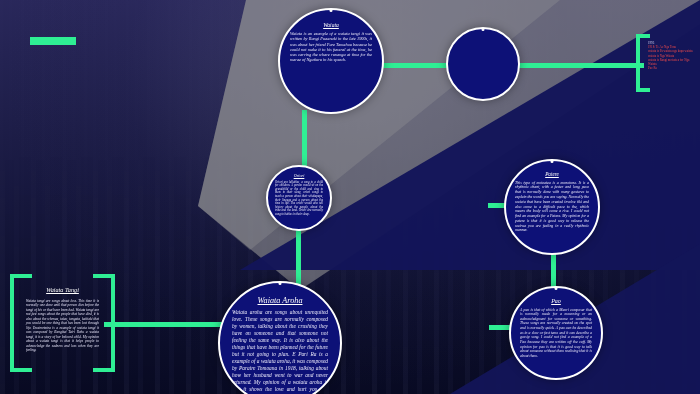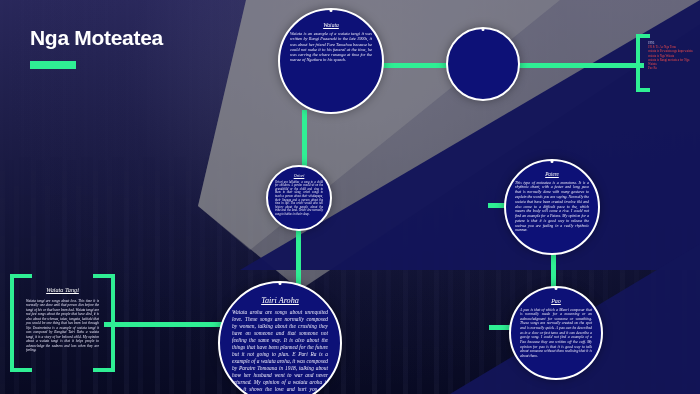--- a/index.html
+++ b/index.html
@@ -201,21 +201,20 @@
   <div class="conn" style="left:366px; top:63px; width:84px; height:5px;"></div>
   <div class="conn" style="left:516px; top:63px; width:128px; height:5px;"></div>
   <div class="conn" style="left:302px; top:110px; width:5px; height:62px;"></div>
   <div class="conn" style="left:296px; top:226px; width:5px; height:62px;"></div>
   <div class="conn" style="left:104px; top:322px; width:128px; height:5px;"></div>
   <div class="conn" style="left:551px; top:250px; width:5px; height:50px;"></div>
   <div class="conn" style="left:488px; top:203px; width:26px; height:5px;"></div>
   <div class="conn" style="left:489px; top:325px; width:28px; height:5px;"></div>
 
   <div id="title-group">
-    <div id="page-title">Nga Moteatea</div>
     <div id="title-underline"></div>
   </div>
 
   <div class="node" id="node-waiata-tangi-circle">
     <div class="notch"></div>
     <div class="node-title">Waiata</div>
     <div class="node-body">Waiata is an example of a waiata tangi it was written by Rangi Puaanaki in the late 1900s, it was about her friend Pare Tamahou because he could not make it to his funeral at the time, he was carving the whare runanga at time for the marae of Ngatiuru in his speech.</div>
   </div>
 
   <div class="node" id="node-empty">
@@ -228,21 +227,21 @@
   </div>
 
   <div class="node" id="node-patere">
     <div class="notch"></div>
     <div class="node-title">Patere</div>
     <div class="node-body">This type of moteatea is a monotone. It is a rhythmic chant, with a faster and long pace that is normally done with many gestures to explain the words you are saying. Normally the waiata that have been created involve tiki and also come to a difficult pace to the, which means the body will come a rise. I could not find an example for a Patere. My opinion for a patere is that it is good way to release the wairua you are feeling in a really rhythmic manner.</div>
   </div>
 
   <div class="node" id="node-waiata-aroha">
     <div class="notch"></div>
-    <div class="node-title">Tairi Aroha</div>
+    <div class="node-title">Waiata Aroha</div>
     <div class="node-body">Waiata aroha are songs about unrequited love. These songs are normally composed by women, talking about the crushing they have on someone and that someone not feeling the same way. It is also about the things that have been planned for the future but it not going to plan. E Pari Ra is a example of a waiata aroha, it was composed by Paraire Tomoana in 1918, talking about how her husband went to war and never returned. My opinion of a waiata aroha is that it shows the love and hurt you can experience through words.</div>
   </div>
 
   <div class="node" id="node-pao">
     <div class="notch"></div>
     <div class="node-title">Pao</div>
     <div class="node-body">A pao is that of which a Maori composer that is normally made for a mourning or an acknowledgment for someone or something. These songs are normally created on the spot and is normally quick. A pao can be described as in a slow or fast temo and it can describe a gossip song. I could not find a example of a Pao because they are written off the cuff. My opinion for pao is that it is good way to talk about someone without them realising that it is about them.</div>
   </div>
 
   <div class="bracket-block" id="block-waiata-tangi">

